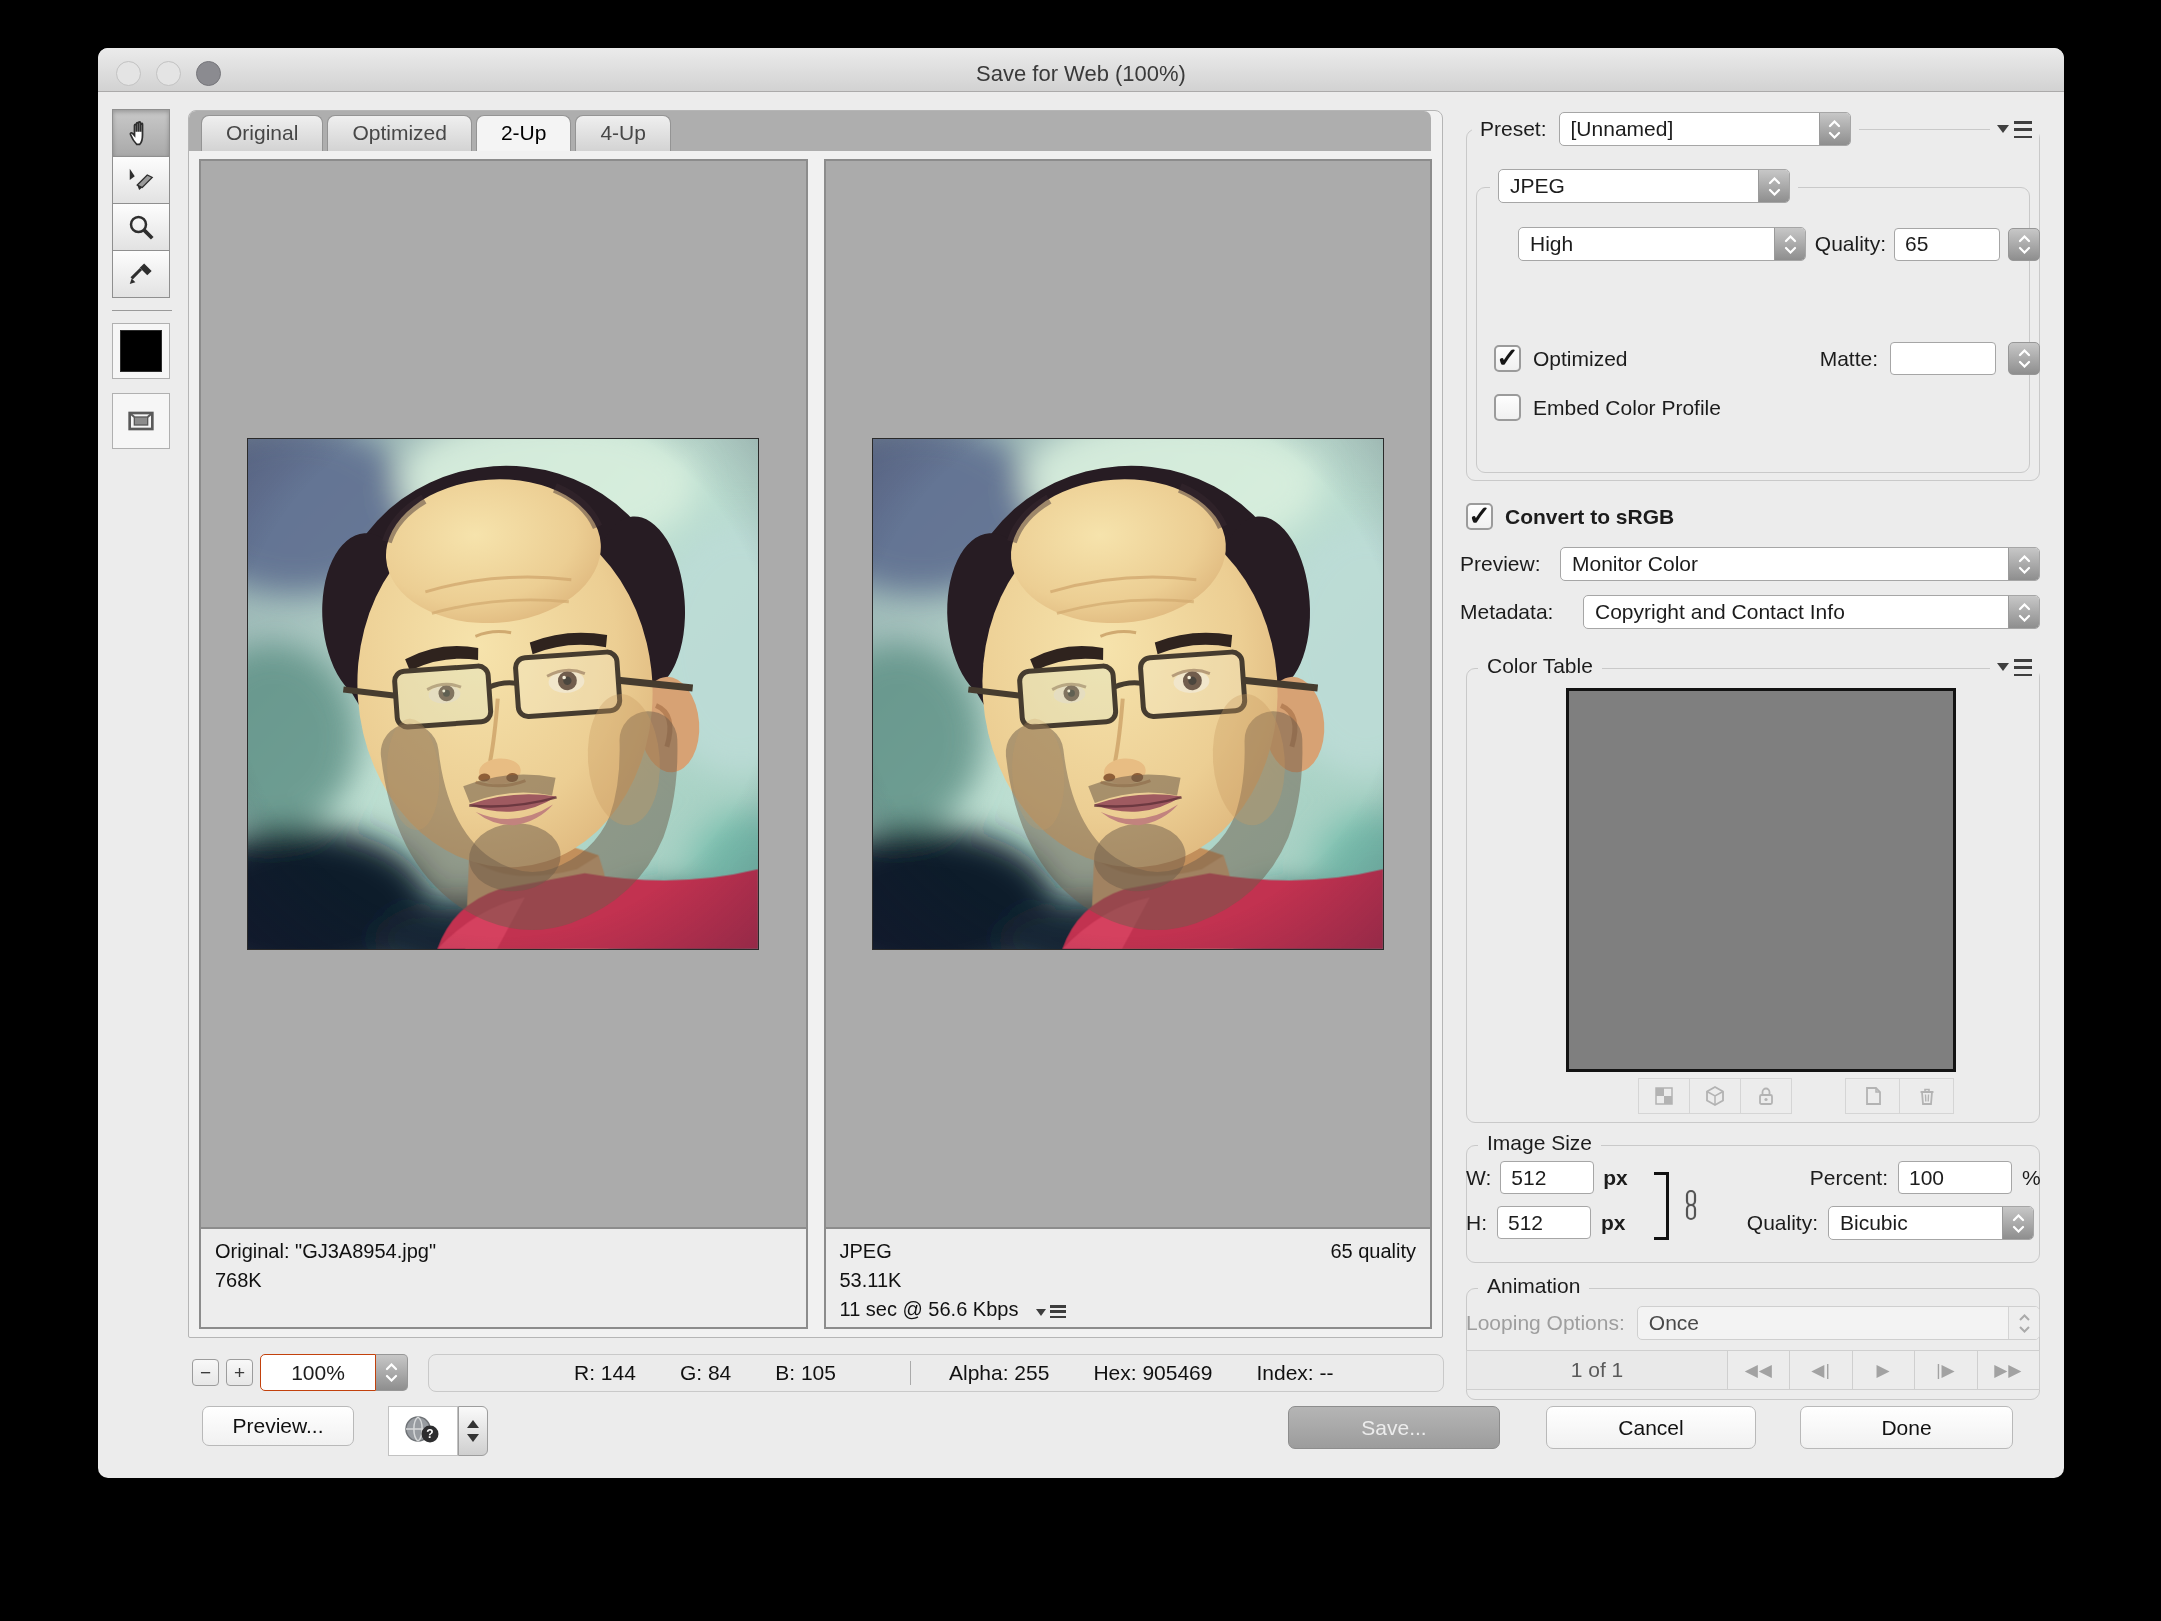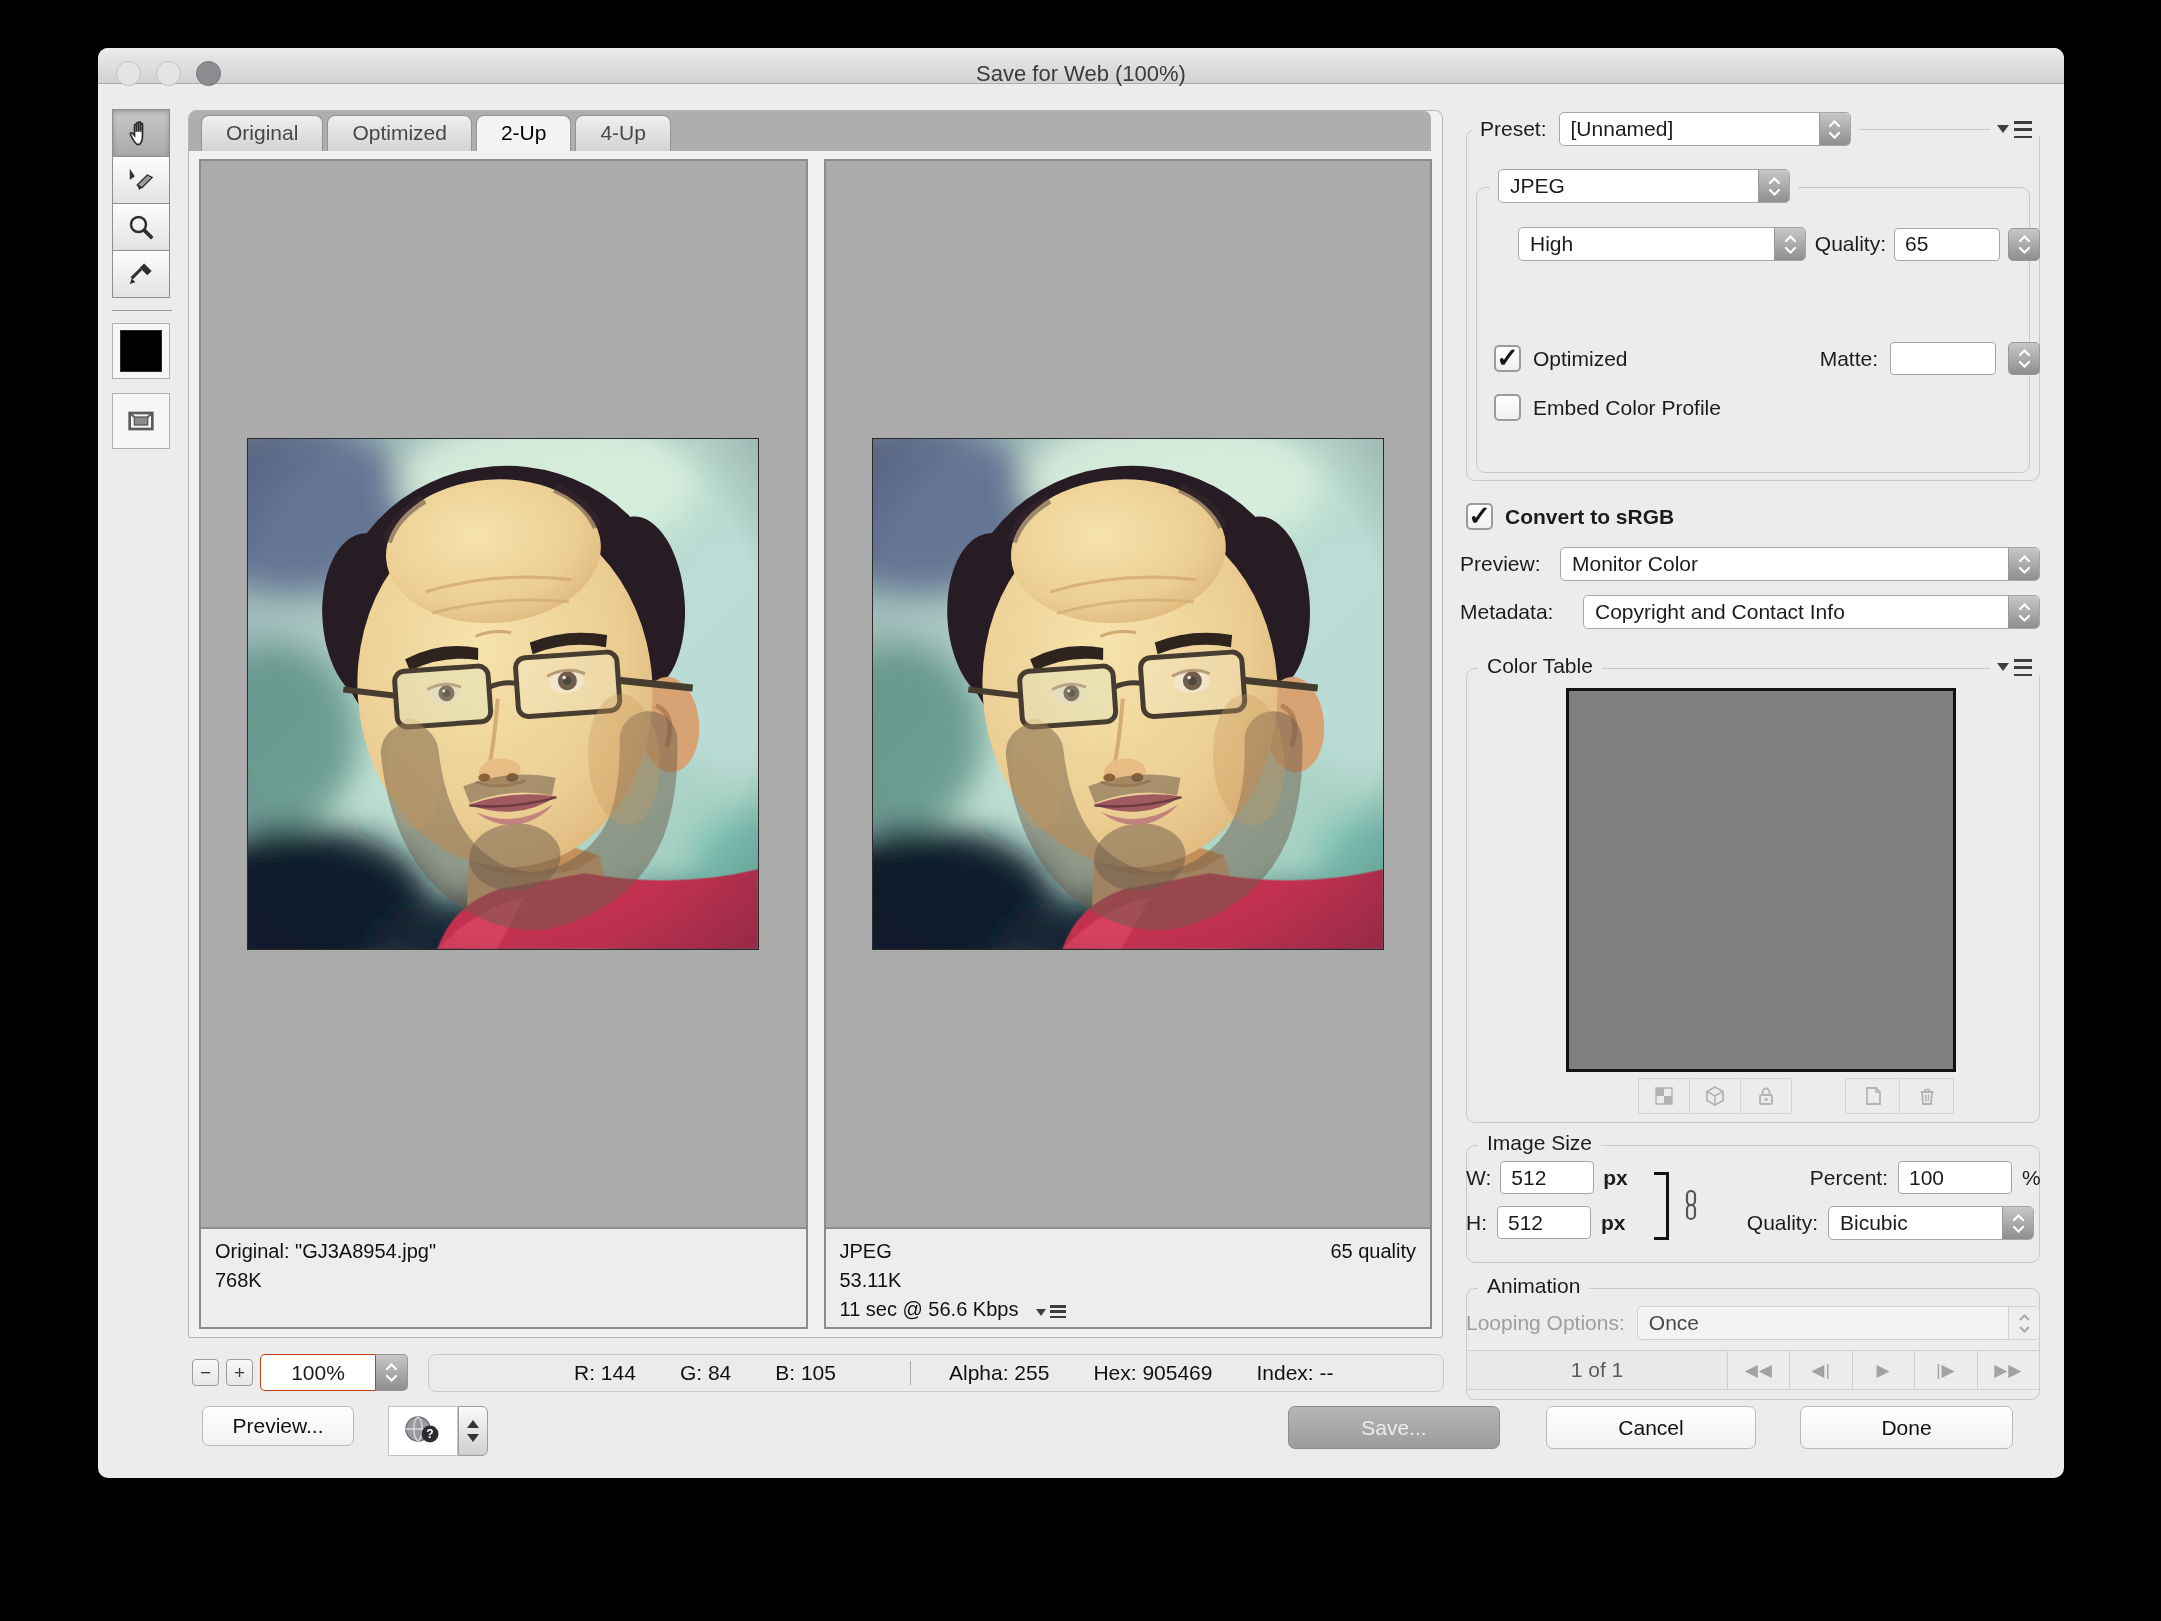--- a/index.html
+++ b/index.html
@@ -4,21 +4,21 @@
 <style>
   * { margin:0; padding:0; box-sizing:border-box; }
   html,body { background:#000; }
   .screen { position:relative; width:2161px; height:1621px; background:#000;
             font-family:"Liberation Sans", sans-serif; overflow:hidden; color:#1c1c1c; }
 
   .window { position:absolute; left:98px; top:48px; width:1966px; height:1430px;
             background:#ececec; border-radius:10px; box-shadow:0 24px 70px rgba(0,0,0,.6); }
 
   
-  .titlebar { position:absolute; left:0; top:0; right:0; height:36px;
+  .titlebar { position:absolute; left:0; top:0; right:0; height:44px;
               border-radius:10px 10px 0 0; background:linear-gradient(#ebebeb,#d2d2d2);
               border-bottom:1px solid #abaaaa; }
   .lights { position:absolute; left:18px; top:13px; display:flex; gap:15px; }
   .light { width:25px; height:25px; border-radius:50%; }
   .light.dim { background:#e4e4e4; border:1px solid #c2c2c2; }
   .light.on  { background:#8b8b90; border:1px solid #76767b; }
   .title { position:absolute; left:0; right:0; top:0; height:52px; line-height:52px;
            text-align:center; font-size:22px; color:#3a3a3a; }
 
   

